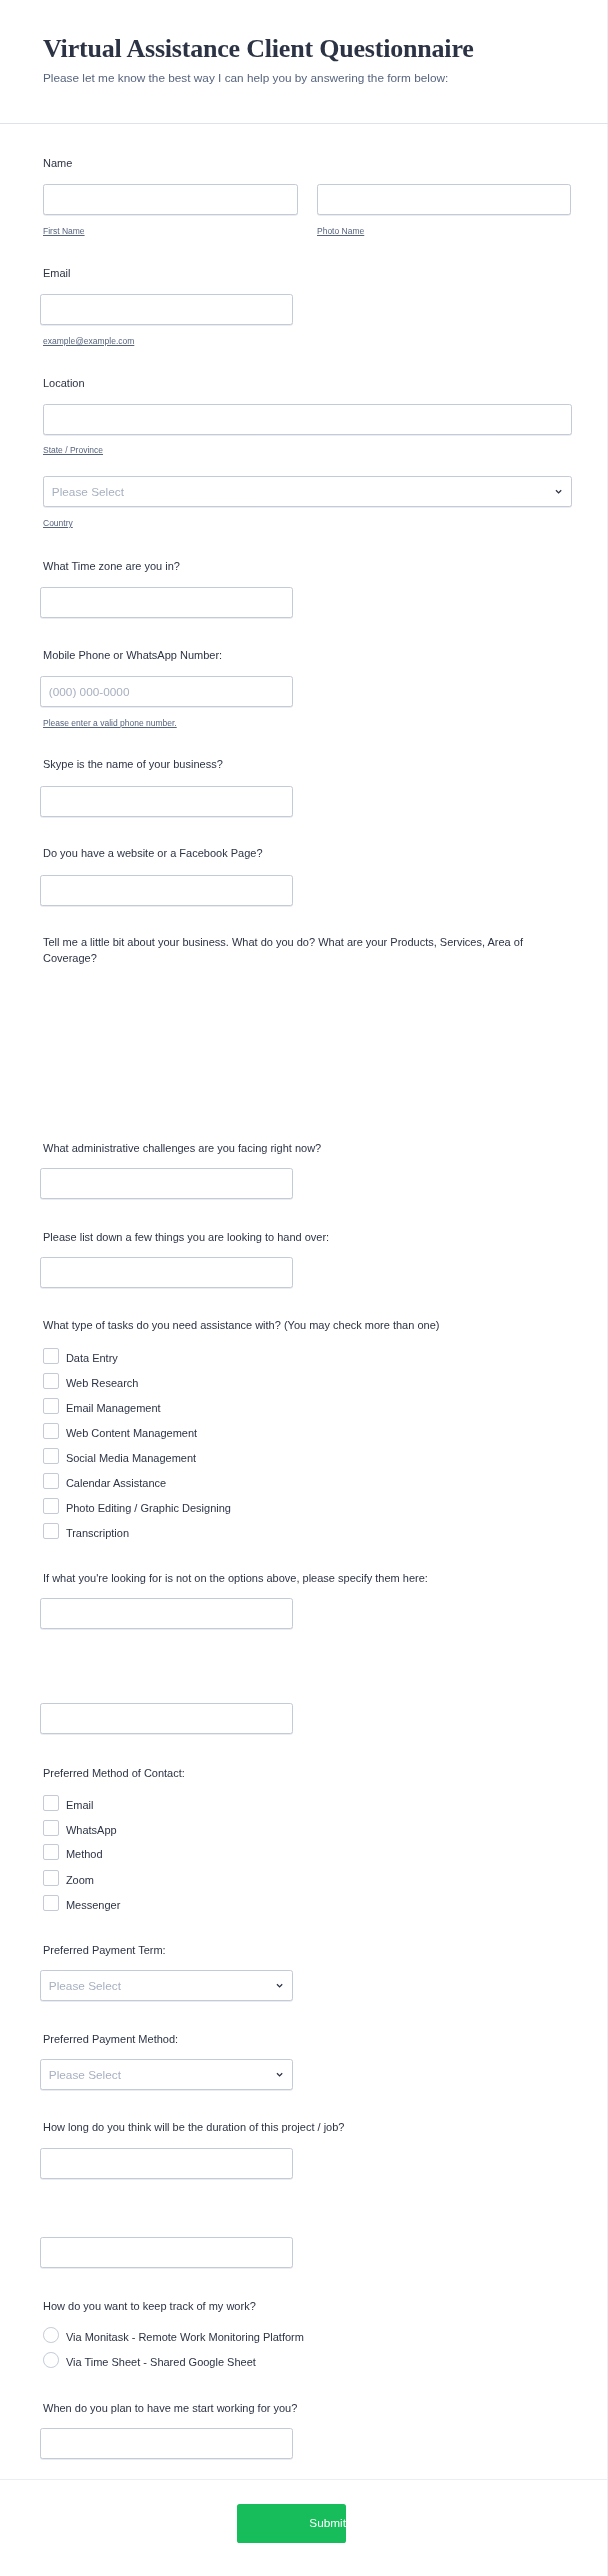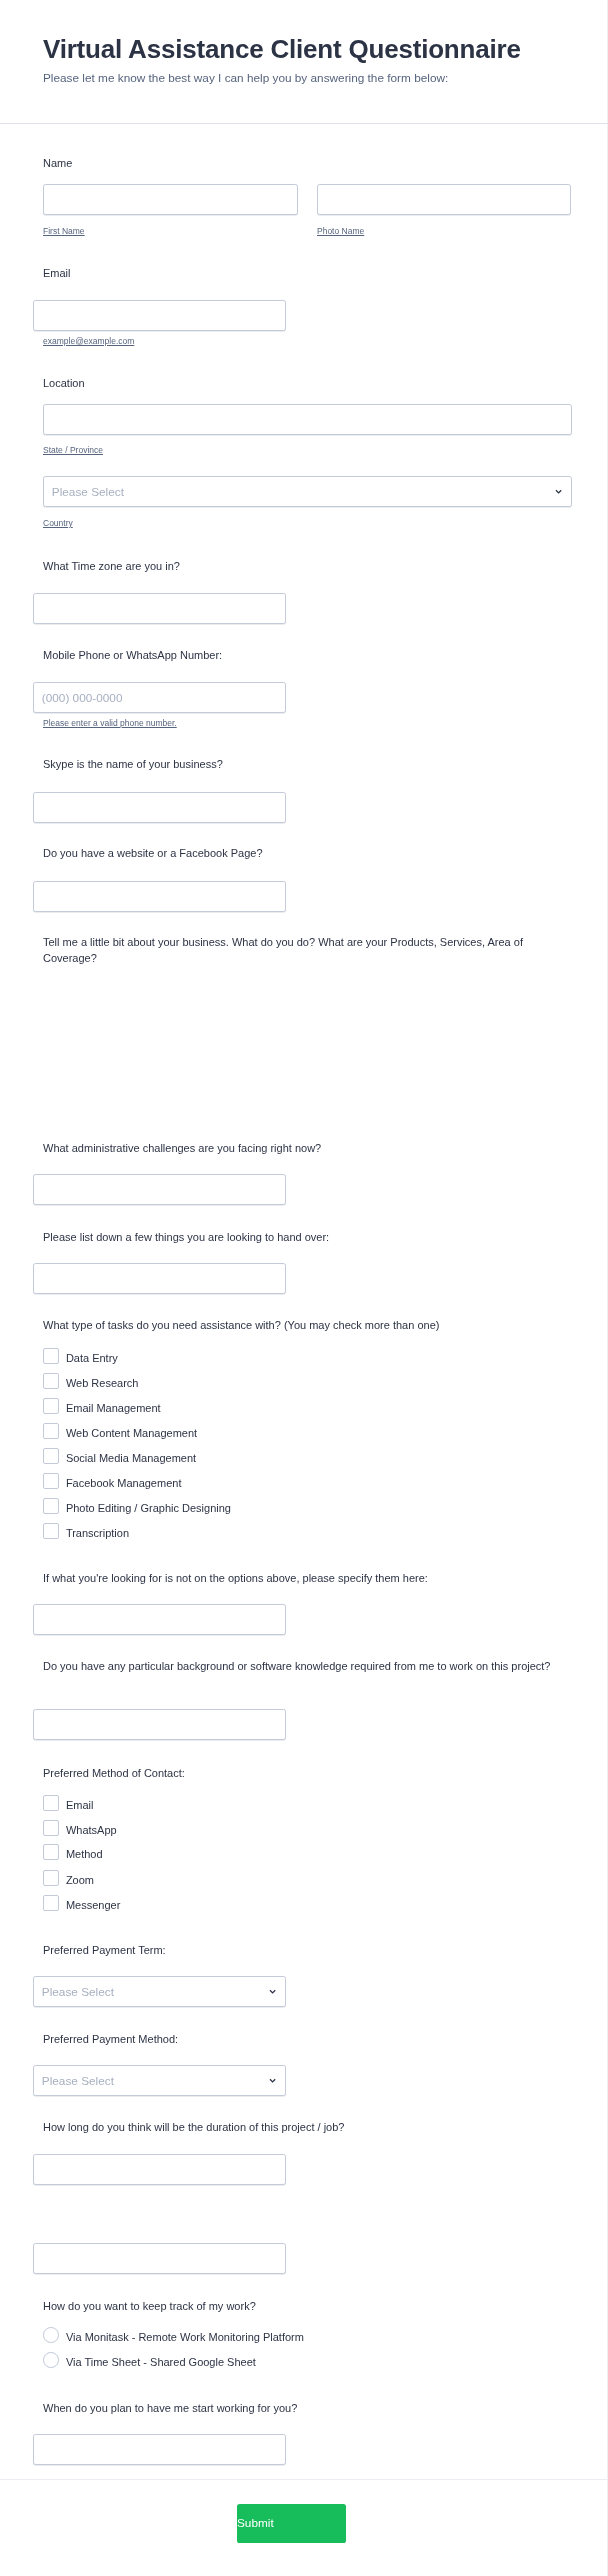--- a/index.html
+++ b/index.html
@@ -1,43 +1,43 @@
 <!DOCTYPE html>
 <html style="font-size:10.5px"><head>
 <meta charset="utf-8">
 <style>
   * { box-sizing: border-box; margin: 0; padding: 0; }
   html, body { width: 608px; background: #ffffff; }
   body { font-family: "Liberation Sans", "DejaVu Sans", sans-serif; color: #2c3345; position: relative; height: 2576px; overflow: hidden; }
   .page { position: relative; width: 608px; height: 2576px; border-right: 0.7px solid #eef0f4; }
   .header { position: absolute; left: 0; top: 0; width: 608px; height: 124px; border-bottom: 0.7px solid #dfe2ea; }
-  .title { position: absolute; left: 43px; top: 34px; font-size: 26px; font-weight: bold; color: #2c3345; letter-spacing: -0.2px; white-space: nowrap; }
+  .title { position: absolute; left: 43px; top: 34px; font-size: 26px; font-weight: bold; color: #2c3345; letter-spacing: -0.2px; white-space: nowrap; font-family: Liberation Serif, serif; }
   .subtitle { position: absolute; left: 43px; top: 71px; font-size: 11.8px; color: #57647e; white-space: nowrap; }
 
   .label { position: absolute; left: 43px; font-size: 11px; color: #2c3345; line-height: 15.7px; white-space: nowrap; }
   .label.wrap { white-space: normal; width: 523px; }
   .sublabel { position: absolute; font-size: 8.5px; color: #57647e; white-space: nowrap; text-decoration: underline; }
 
   .input { position: absolute; height: 31px; border: 0.7px solid #c3cad8; border-radius: 2.6px; background: #fff; font-size: 11.8px; color: #8d97ab; padding: 0 7.8px; line-height: 30px; box-shadow: 0 0.7px 0 #e3e6ec; }
-  .input.short { left: 33px; width: 253px; margin-top: 6px; }
+  .input.short { left: 40px; width: 253px; }
   .input.full { left: 43px; width: 529px; }
   .input .ph { color: #a7b0c0; }
 
   .select .chevron { position: absolute; right: 7.8px; top: 9.8px; width: 9.2px; height: 9.2px; }
 
   .textarea { position: absolute; left: 43px; width: 529px; height: 131px; border: 0.7px solid #c3cad8; border-radius: 2.6px; background: #fff; padding: 6.5px 7.8px; font-size: 11.8px; color: #a7b0c0; }
   .textarea .grip { position: absolute; right: 2px; bottom: 2px; width: 6.5px; height: 6.5px; }
 
   .check-row { position: absolute; left: 43px; height: 17px; display: flex; align-items: flex-end; }
   .checkbox { width: 15.7px; height: 15.7px; border: 0.7px solid #c3cad8; border-radius: 2px; background: #fff; flex: none; }
   .radio { width: 15.7px; height: 15.7px; border: 0.7px solid #c3cad8; border-radius: 50%; background: #fff; flex: none; }
   .opt-label { margin-left: 7.2px; font-size: 11px; color: #2c3345; white-space: nowrap; }
 
   .footer-line { position: absolute; left: 0; top: 2479px; width: 608px; height: 1.3px; background: #eaedf2; }
-  .submit { position: absolute; left: 237px; top: 2504px; width: 109px; height: 39px; background: #18bd5b; border-radius: 2.6px; color: #fff; font-size: 11.8px; text-align: left; line-height: 39px; border: none; }
+  .submit { position: absolute; left: 237px; top: 2504px; width: 109px; height: 39px; background: #18bd5b; border-radius: 2.6px; color: #fff; font-size: 11.8px; text-align: right; line-height: 39px; border: none; }
 </style>
 </head>
 <body>
 
 <div class="page">
 
   <div class="header">
     <div class="title">Virtual Assistance Client Questionnaire</div>
     <div class="subtitle">Please let me know the best way I can help you by answering the form below:</div>
   </div>
@@ -102,35 +102,34 @@
   <div class="check-row" style="top:1422px">
       <span class="checkbox"></span>
       <span class="opt-label">Web Content Management</span>
     </div>
   <div class="check-row" style="top:1447px">
       <span class="checkbox"></span>
       <span class="opt-label">Social Media Management</span>
     </div>
   <div class="check-row" style="top:1472px">
       <span class="checkbox"></span>
-      <span class="opt-label">Facebook Management</span>
+      <span class="opt-label">Calendar Assistance</span>
     </div>
   <div class="check-row" style="top:1497px">
       <span class="checkbox"></span>
       <span class="opt-label">Photo Editing / Graphic Designing</span>
     </div>
   <div class="check-row" style="top:1522px">
       <span class="checkbox"></span>
       <span class="opt-label">Transcription</span>
     </div>
 
   <div class="label" style="top:1571px">If what you're looking for is not on the options above, please specify them here:</div>
   <div class="input short" style="top:1598px"></div>
 
-  <div class="label wrap" style="top:1659px">Do you have any particular background or software knowledge required from me to work on this project?</div>
   <div class="input short" style="top:1703px"></div>
 
   <div class="label" style="top:1766px">Preferred Method of Contact:</div>
   <div class="check-row" style="top:1794px">
       <span class="checkbox"></span>
       <span class="opt-label">Email</span>
     </div>
   <div class="check-row" style="top:1819px">
       <span class="checkbox"></span>
       <span class="opt-label">WhatsApp</span>

